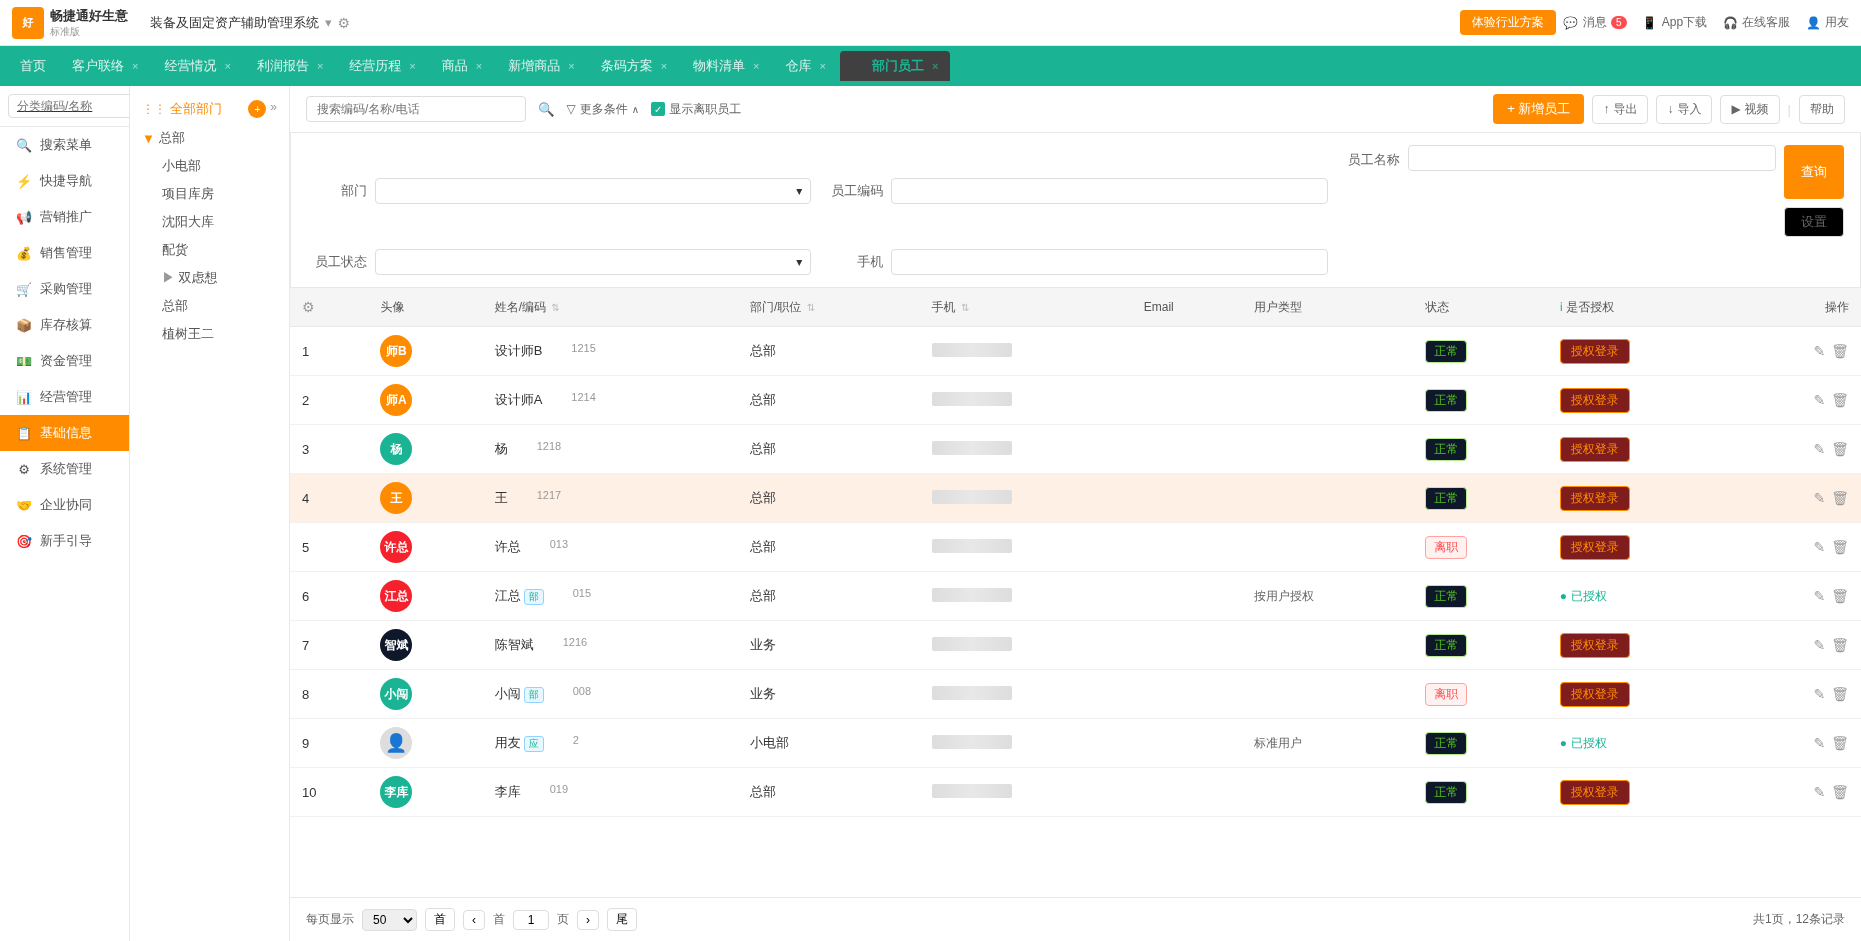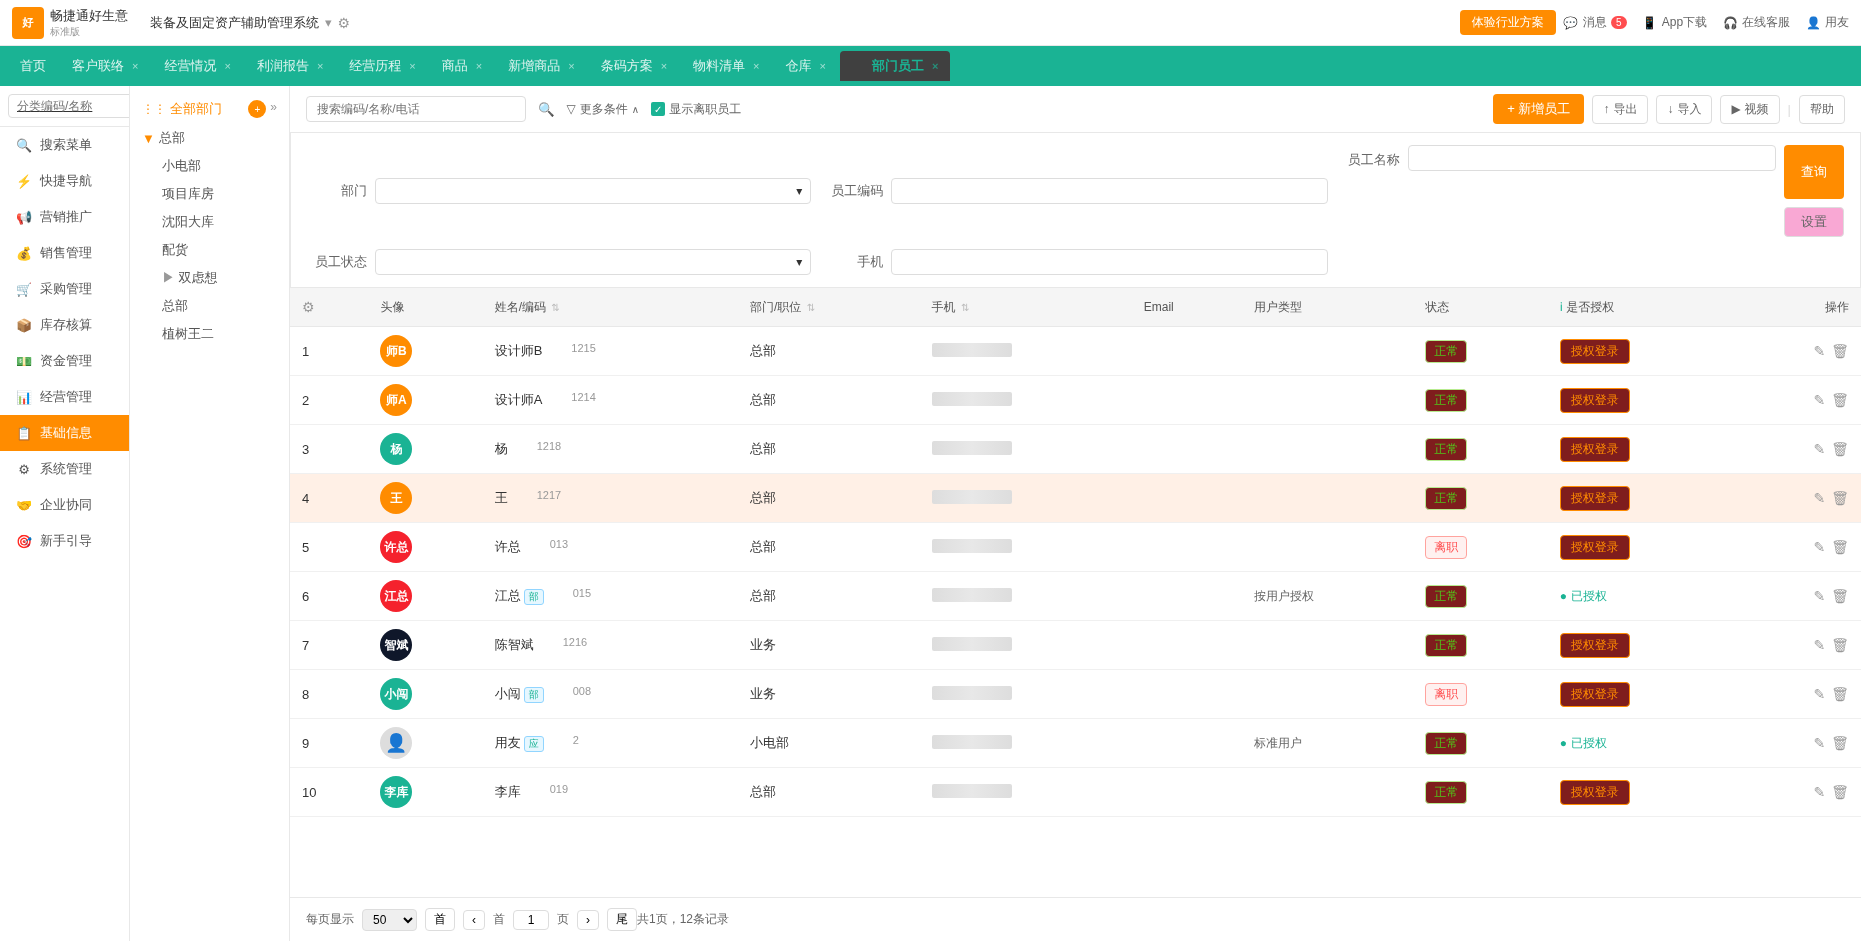--- a/index.html
+++ b/index.html
@@ -2,21 +2,21 @@
 <html><head>
   <meta charset="utf-8">
   <style>
     * { box-sizing: border-box; margin: 0; padding: 0; }
     body { font-family: 'Microsoft YaHei', Arial, sans-serif; font-size: 13px; background: #f5f5f5; color: #333; }
 
     
     .top-bar { display: flex; align-items: center; height: 46px; background: #fff; border-bottom: 1px solid #e8e8e8; padding: 0 12px; gap: 8px; }
     .logo-area { display: flex; align-items: center; gap: 6px; min-width: 130px; }
     .logo-icon { width: 32px; height: 32px; background: #ff8c00; border-radius: 4px; display: flex; align-items: center; justify-content: center; color: #fff; font-size: 11px; font-weight: bold; }
-    .logo-text { font-size: 13px; color: #333; font-weight: normal; }
+    .logo-text { font-size: 13px; color: #333; font-weight: bold; }
     .logo-sub { font-size: 10px; color: #999; }
     .system-title { flex: 1; display: flex; align-items: center; gap: 6px; }
     .system-name { font-size: 13px; color: #333; }
     .top-right { display: flex; align-items: center; gap: 16px; margin-left: auto; }
     .top-btn { display: flex; align-items: center; gap: 4px; cursor: pointer; color: #666; font-size: 12px; }
     .badge { background: #ff4d4f; color: #fff; border-radius: 10px; font-size: 10px; padding: 1px 4px; min-width: 16px; text-align: center; }
     .try-btn { background: #ff8c00; color: #fff; border: none; border-radius: 4px; padding: 4px 12px; cursor: pointer; font-size: 12px; }
 
     
     .nav-tabs { display: flex; align-items: center; height: 40px; background: #1ab394; padding: 0 8px; gap: 2px; overflow-x: auto; }
@@ -62,48 +62,48 @@
     .btn-outline { border: 1px solid #ddd; background: #fff; border-radius: 4px; padding: 5px 10px; cursor: pointer; font-size: 12px; color: #666; display: flex; align-items: center; gap: 4px; }
 
     
     .filter-form { background: #fff; border: 1px solid #e8e8e8; border-top: none; padding: 12px 16px; display: grid; grid-template-columns: 1fr 1fr 1fr; gap: 12px; }
     .filter-row { display: flex; align-items: center; gap: 8px; }
     .filter-label { color: #666; font-size: 13px; width: 60px; text-align: right; flex-shrink: 0; }
     .filter-select { flex: 1; border: 1px solid #ddd; border-radius: 4px; padding: 5px 8px; font-size: 12px; display: flex; align-items: center; justify-content: space-between; cursor: pointer; }
     .filter-input { flex: 1; border: 1px solid #ddd; border-radius: 4px; padding: 5px 8px; font-size: 12px; outline: none; }
     .filter-actions { display: flex; gap: 8px; flex-direction: column; }
     .btn-query { background: #ff8c00; color: #fff; border: none; border-radius: 4px; padding: 18px 16px; cursor: pointer; font-size: 13px; }
-    .btn-set { background: #f9a8d4; color: #666; border: 1px solid #ddd; border-radius: 4px; padding: 5px 16px; cursor: pointer; font-size: 13px; }
+    .btn-set { background: #000000; color: #666; border: 1px solid #ddd; border-radius: 4px; padding: 5px 16px; cursor: pointer; font-size: 13px; }
 
     
     .table-wrap { flex: 1; overflow: auto; background: #fff; }
     table { width: 100%; border-collapse: collapse; font-size: 13px; }
     thead tr { background: #f5f5f5; }
     thead th { padding: 10px 12px; text-align: left; color: #555; font-weight: 500; border-bottom: 1px solid #e8e8e8; white-space: nowrap; font-size: 12px; }
     tbody tr { border-bottom: 1px solid #f0f0f0; }
     tbody tr.highlighted { background: #fff0e6; }
     tbody td { padding: 8px 12px; color: #333; vertical-align: middle; }
     .avatar { width: 32px; height: 32px; border-radius: 50%; display: flex; align-items: center; justify-content: center; color: #fff; font-size: 12px; font-weight: bold; }
     .name-code { display: flex; flex-direction: row; gap: 29px; }
     .name-code .name { font-size: 13px; color: #333; }
     .name-code .code { font-size: 11px; color: #999; }
     .tag { display: inline-block; background: #e6f7ff; color: #1ab394; border: 1px solid #91d5ff; border-radius: 3px; font-size: 10px; padding: 0 4px; margin-left: 3px; }
     .status-badge { border-radius: 4px; padding: 2px 8px; font-size: 12px; display: inline-block; }
-    .status-normal { background: #7f1d1d; color: #52c41a; border: 1px solid #b7eb8f; }
+    .status-normal { background: #0f172a; color: #52c41a; border: 1px solid #b7eb8f; }
     .status-resigned { background: #fff1f0; color: #ff4d4f; border: 1px solid #ffa39e; }
     .btn-auth { border: 1px solid #ff8c00; color: #ff8c00; background: #7f1d1d; border-radius: 4px; padding: 3px 10px; cursor: pointer; font-size: 12px; }
     .auth-granted { color: #1ab394; font-size: 12px; display: flex; align-items: center; gap: 4px; }
     .auth-user { color: #666; font-size: 12px; }
     .op-btns { display: flex; gap: 6px; justify-content: flex-end; }
     .op-btn { background: none; border: none; cursor: pointer; color: #999; font-size: 14px; }
     .phone-blur { display: inline-block; width: 80px; height: 14px; background: linear-gradient(90deg, #ddd 0%, #e8e8e8 50%, #ddd 100%); border-radius: 2px; }
     .gear-icon { color: #999; font-size: 14px; }
 
     
-    .table-footer { background: #fff; border-top: 1px solid #e8e8e8; padding: 10px 16px; display: flex; align-items: center; justify-content: flex-start; font-size: 12px; color: #666; }
+    .table-footer { background: #fff; border-top: 1px solid #e8e8e8; padding: 10px 16px; display: flex; align-items: center; justify-content: space-between; font-size: 12px; color: #666; }
     .pagination { display: flex; align-items: center; gap: 8px; }
     .page-size-select { border: 1px solid #ddd; border-radius: 4px; padding: 2px 6px; font-size: 12px; }
     .page-btn { border: 1px solid #ddd; background: #fff; border-radius: 4px; padding: 2px 8px; cursor: pointer; font-size: 12px; }
     .page-btn:disabled { color: #ccc; cursor: not-allowed; }
     .page-input { border: 1px solid #ddd; border-radius: 4px; padding: 2px 6px; width: 36px; text-align: center; font-size: 12px; }
 
     
     .sidebar-search { padding: 8px; border-bottom: 1px solid #e8e8e8; display: flex; align-items: center; gap: 4px; text-decoration: underline; }
     .sidebar-search input { flex: 1; border: 1px solid #ddd; border-radius: 4px; padding: 4px 8px; font-size: 12px; outline: none; }
 

